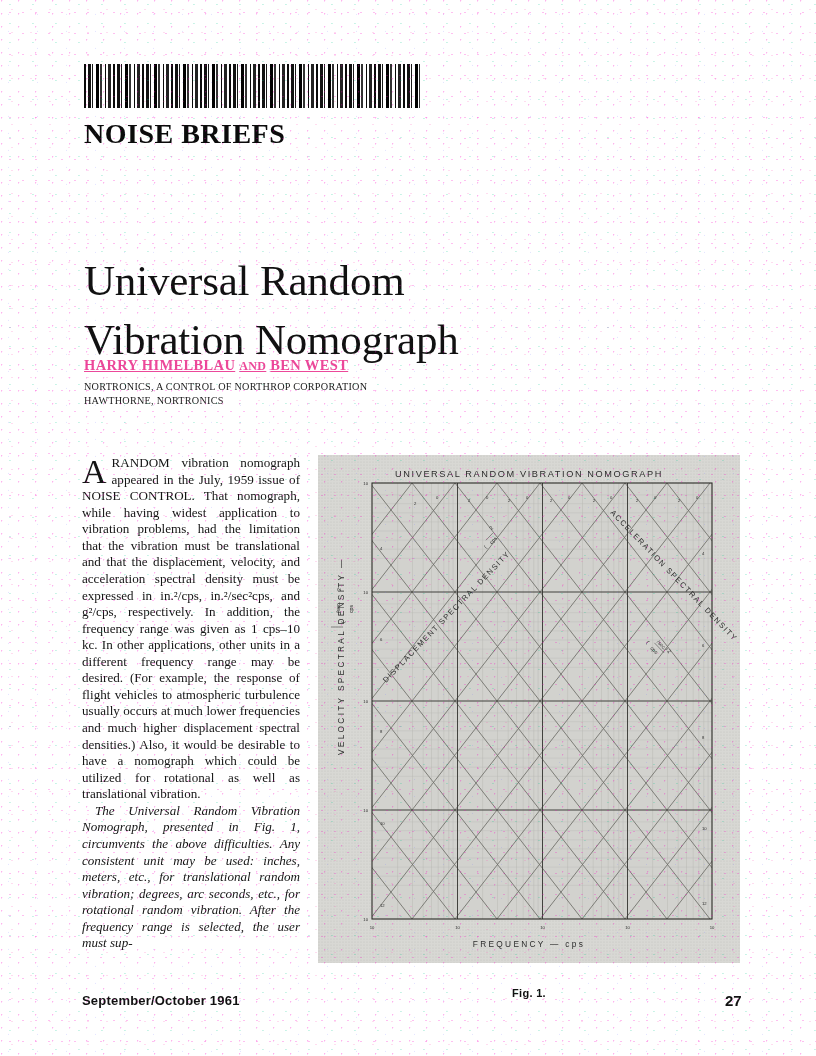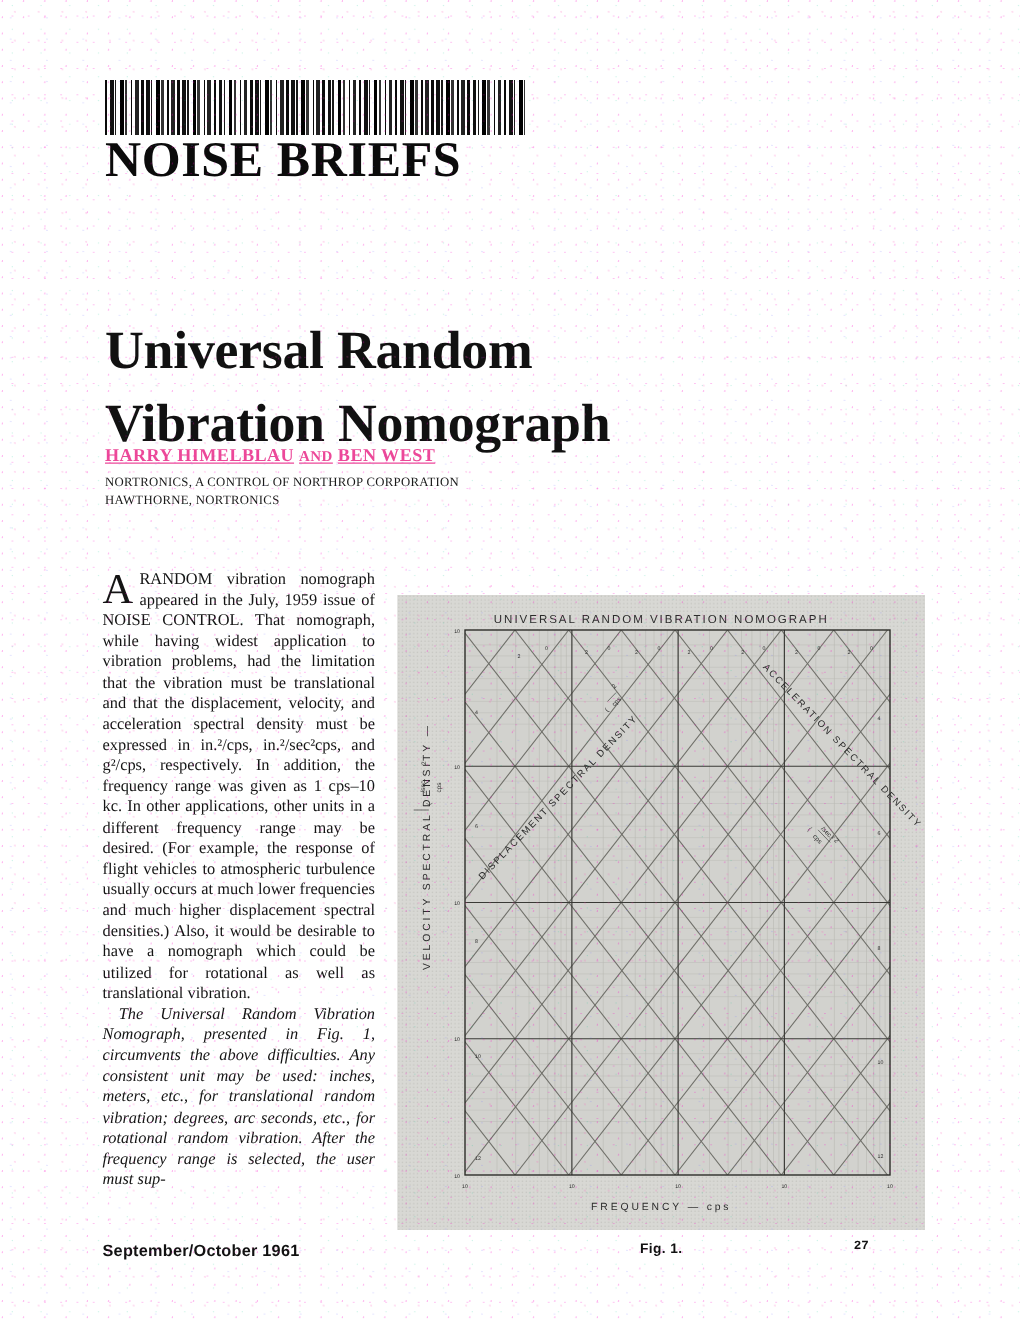--- a/index.html
+++ b/index.html
@@ -42,33 +42,33 @@
       #0a0a0a 0px,#0a0a0a 2px, #ffffff 2px,#ffffff 4px,
       #111 4px,#111 7px, #fff 7px,#fff 8px,
       #1a1a1a 8px,#1a1a1a 9px, #fff 9px,#fff 12px,
       #000 12px,#000 15px, #fff 15px,#fff 16px,
       #333 16px,#333 18px, #fff 18px,#fff 21px,
       #0a0a0a 21px,#0a0a0a 22px, #fff 22px,#fff 24px,
       #222 24px,#222 27px, #fff 27px,#fff 29px);
   }
   #masthead-title{
     font-family:"Liberation Serif", serif;
-    font-size:40px;font-weight:700;
+    font-size:28px;font-weight:700;
     letter-spacing:.5px;
-    margin-top:0;
+    margin-top:12px;
     color:#0b0b0b;
     line-height:1.02;
     white-space:nowrap;
   }
 
   
   #article-title{
     position:absolute;left:84px;top:222px;width:620px;
     font-family:"Liberation Serif", serif;
-    font-weight:700;
+    font-weight:400;
     font-size:43px;
     line-height:1.38;
     color:#111;
     letter-spacing:-.2px;
   }
   #article-title .ln{display:block;}
 
   
   #byline{
     position:absolute;left:84px;top:357px;width:450px;
@@ -109,40 +109,40 @@
   }
 
   
   #footer-date{
     position:absolute;left:82px;top:993px;
     font-family:"Liberation Sans", sans-serif;
     font-weight:700;font-size:13px;
     letter-spacing:.2px;color:#111;
   }
   #page-number{
-    position:absolute;left:683px;top:992px;
-    font-family:Liberation Mono, monospace;
-    font-weight:700;font-size:10px;color:#111;
+    position:absolute;left:725px;top:992px;
+    font-family:Liberation Sans, sans-serif;
+    font-weight:700;font-size:15px;color:#111;
   }
 
   
   #figure-block{
-    position:absolute;left:318px;top:476px;
+    position:absolute;left:318px;top:455px;
     width:422px;
   }
   #figure-frame{
     width:422px;height:508px;
     background:#d6d6d2;
     position:relative;
     box-shadow:inset 0 0 0 1px #bdbdb8;
   }
   #figure-svg{display:block;width:422px;height:508px;}
   #figure-caption{
     text-align:center;
-    margin-top:9px;
+    margin-top:24px;
     font-family:"Liberation Sans", sans-serif;
     font-weight:700;font-size:11px;
     color:#111;letter-spacing:.3px;
   }
 
   .nomo-txt{
     font-family:"Liberation Sans", sans-serif;
     fill:#2c2c2c;
   }
   .nomo-title{font-size:9.2px;letter-spacing:1.6px;}

